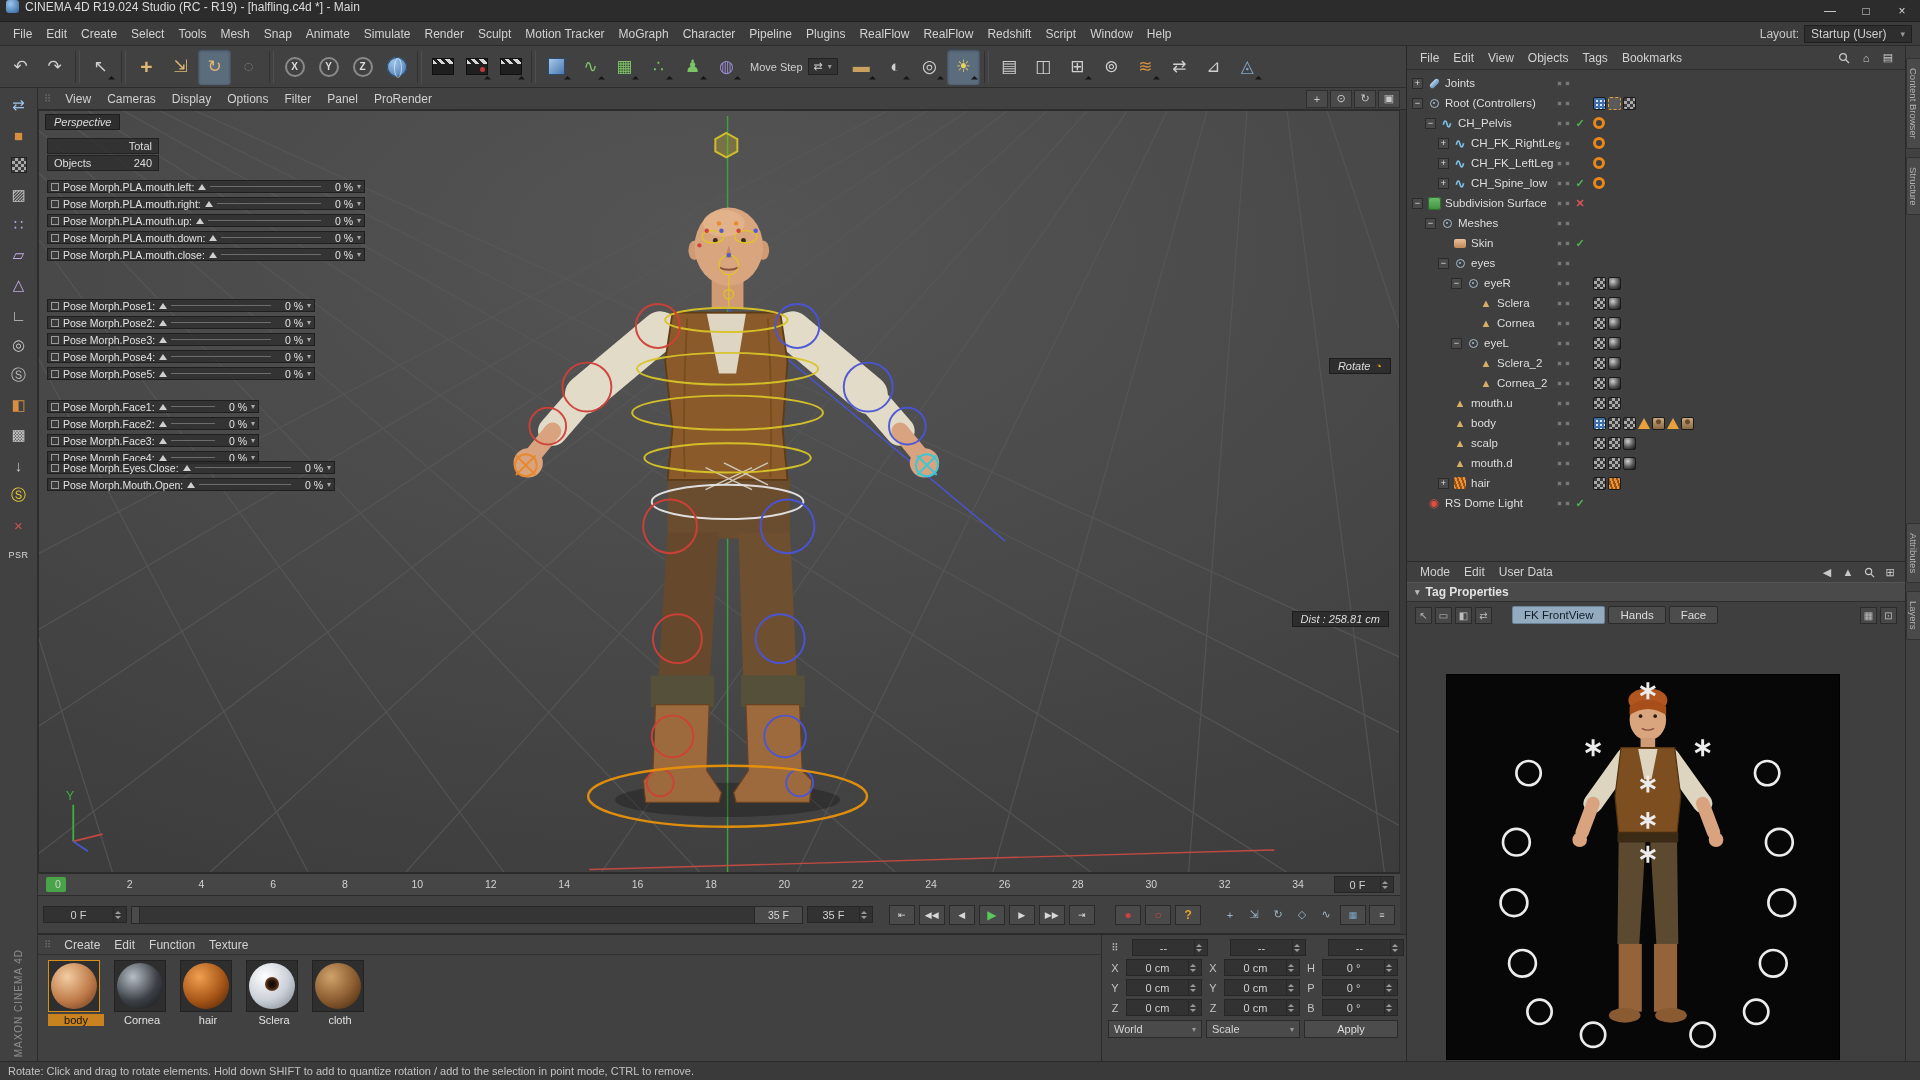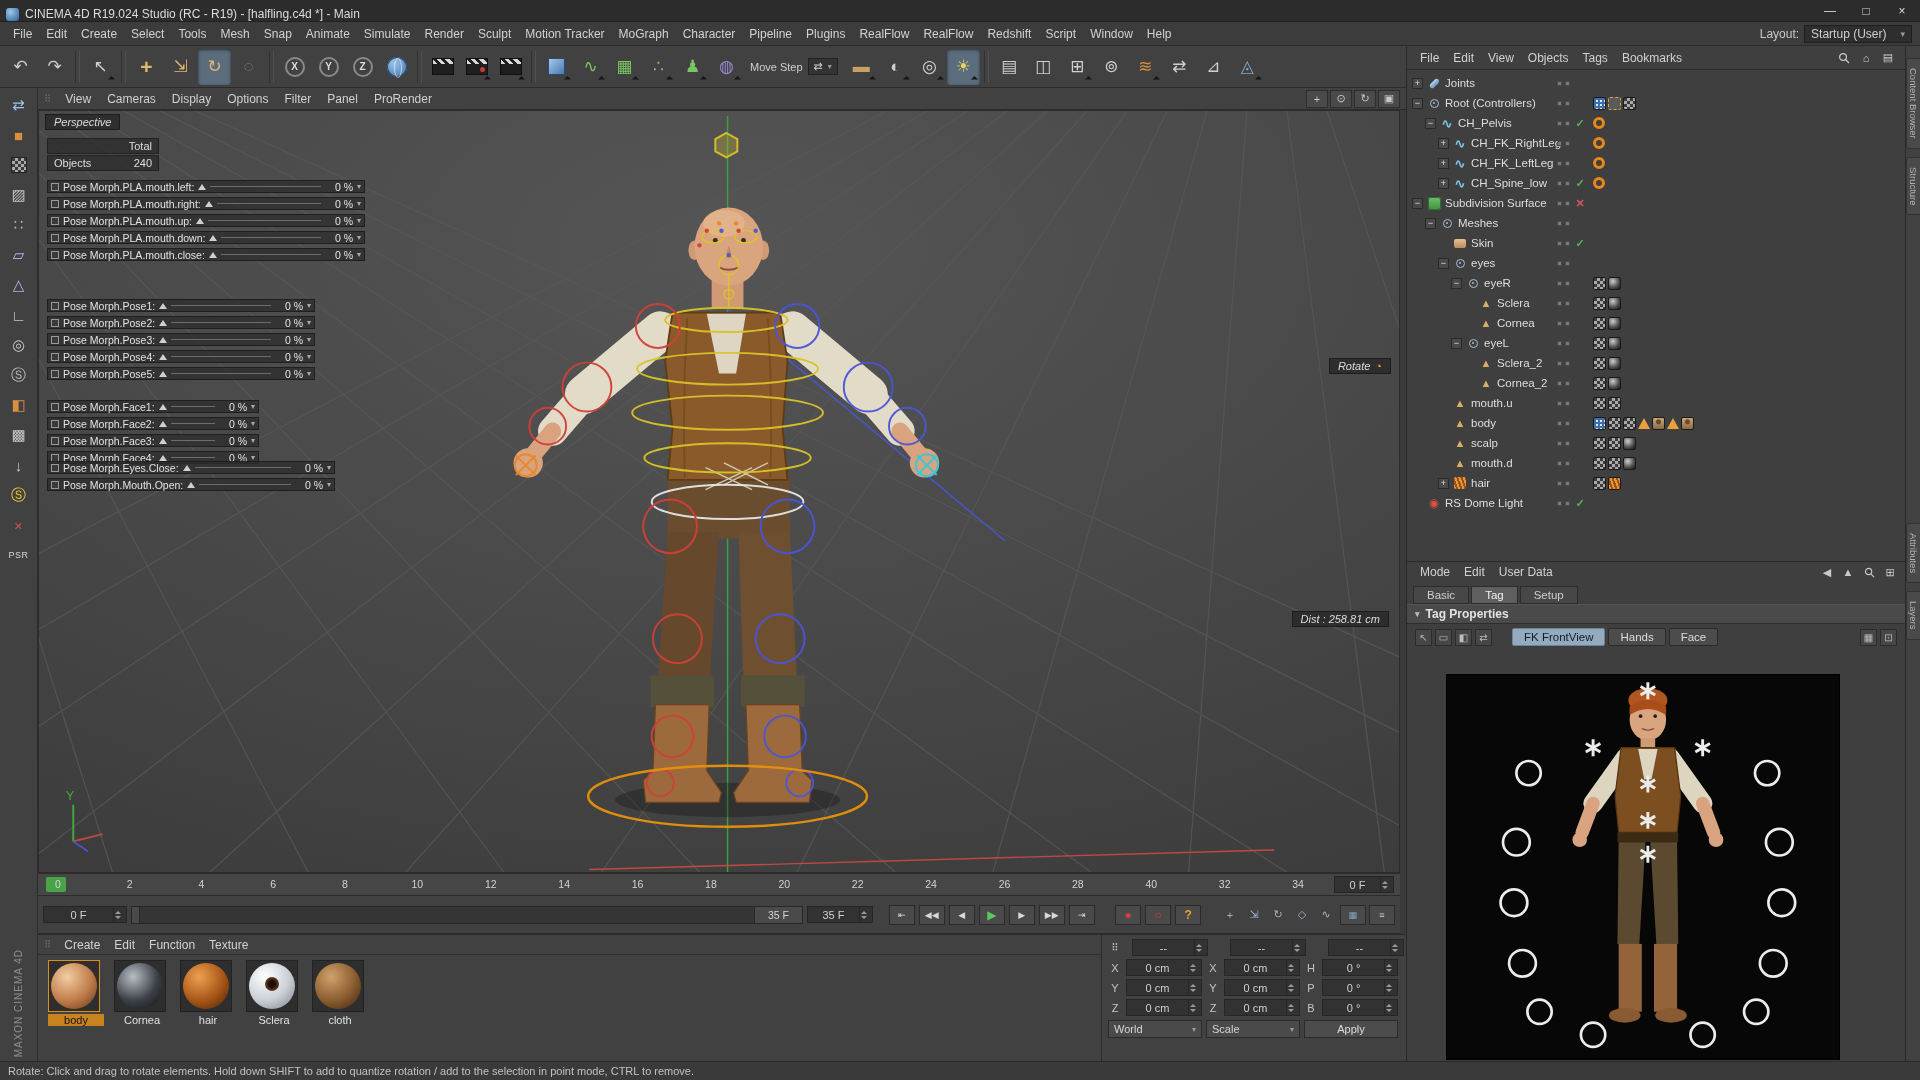--- a/index.html
+++ b/index.html
@@ -1,20 +1,20 @@
 <!DOCTYPE html>
 <html><head>
 <meta charset="utf-8">
 <style>
   *{margin:0;padding:0;box-sizing:border-box;}
   html,body{width:1920px;height:1080px;overflow:hidden;}
   body{font-family:"Liberation Sans",sans-serif;background:#3a3a3a;color:#c8c8c8;font-size:12px;position:relative;}
 
   
-  .titlebar{position:absolute;left:0;top:0;right:0;height:22px;background:#2c2c2c;display:flex;align-items:flex-end;color:#dcdcdc;border-bottom:1px solid #202020;}
+  .titlebar{position:absolute;left:0;top:0;right:0;height:22px;background:#2c2c2c;display:flex;align-items:flex-start;color:#dcdcdc;border-bottom:1px solid #202020;}
   .appicon{width:13px;height:13px;border-radius:3px;margin:0 6px;background:radial-gradient(circle at 35% 30%,#9cc8ee,#2e5f98);}
   .wbtns{margin-left:auto;display:flex;height:100%;}
   .wbtn{width:36px;display:flex;align-items:center;justify-content:center;font-size:12px;color:#d8d8d8;}
 
   
   .menubar{position:absolute;left:0;top:22px;right:0;height:24px;background:#3c3c3c;border-bottom:1px solid #2c2c2c;display:flex;align-items:center;padding-left:6px;}
   .menu-item{padding:0 7px;color:#d2d2d2;white-space:nowrap;}
   .layoutbox{margin-left:auto;display:flex;align-items:center;gap:5px;padding-right:8px;}
   .layout-dd{background:#2e2e2e;border:1px solid #1f1f1f;padding:1px 6px;display:flex;gap:14px;align-items:center;color:#cfcfcf;}
   .layout-dd b{font-weight:normal;font-size:9px;color:#999;}
@@ -653,21 +653,21 @@
         <span class="tick">10</span>
         <span class="tick">12</span>
         <span class="tick">14</span>
         <span class="tick">16</span>
         <span class="tick">18</span>
         <span class="tick">20</span>
         <span class="tick">22</span>
         <span class="tick">24</span>
         <span class="tick">26</span>
         <span class="tick">28</span>
-        <span class="tick">40</span>
+        <span class="tick">30</span>
         <span class="tick">32</span>
         <span class="tick">34</span>
       </div>
     <div class="fld">
         <span class="v">0 F</span>
         <span class="stp">
           <i class="up"></i>
           <i class="dn"></i>
         </span>
       </div>
@@ -1299,25 +1299,20 @@
         <span class="sicon">◀</span>
         <span class="sicon">▲</span>
         <span class="sicon">
             <svg width="11" height="11" viewBox="0 0 12 12">
               <circle cx="5" cy="5" r="3.4" stroke="#c8c8c8" stroke-width="1.3" fill="none"></circle>
               <line x1="7.7" y1="7.7" x2="11" y2="11" stroke="#c8c8c8" stroke-width="1.3"></line>
             </svg>
           </span>
         <span class="sicon">⊞</span>
       </span>
-    </div>
-    <div class="am-tabs">
-      <span class="tabchip">Basic</span>
-      <span class="tabchip active">Tag</span>
-      <span class="tabchip">Setup</span>
     </div>
     <div class="am-section">
       <span class="car">▾</span>
       <span>Tag Properties</span>
     </div>
     <div class="am-controls">
       <span class="mini">↖</span>
       <span class="mini">▭</span>
       <span class="mini">◧</span>
       <span class="mini">⇄</span>

